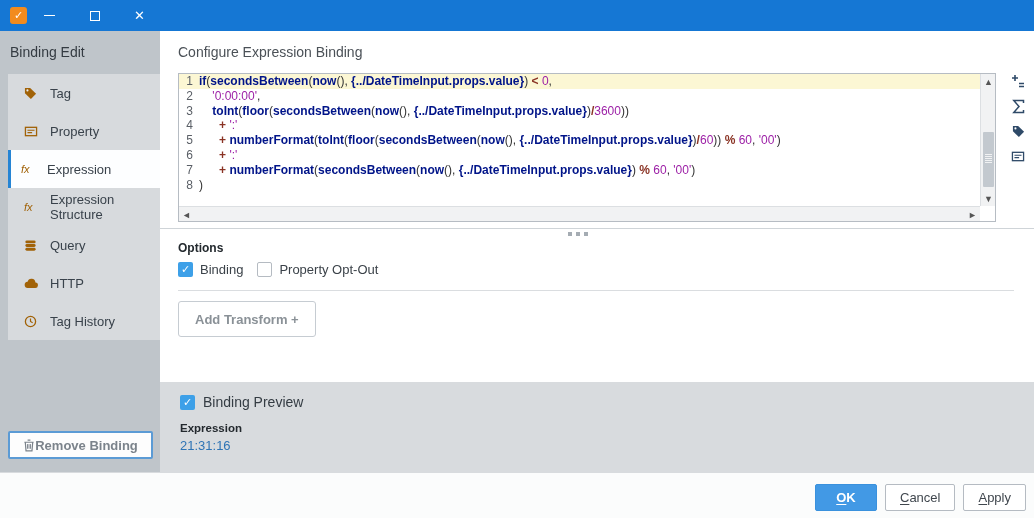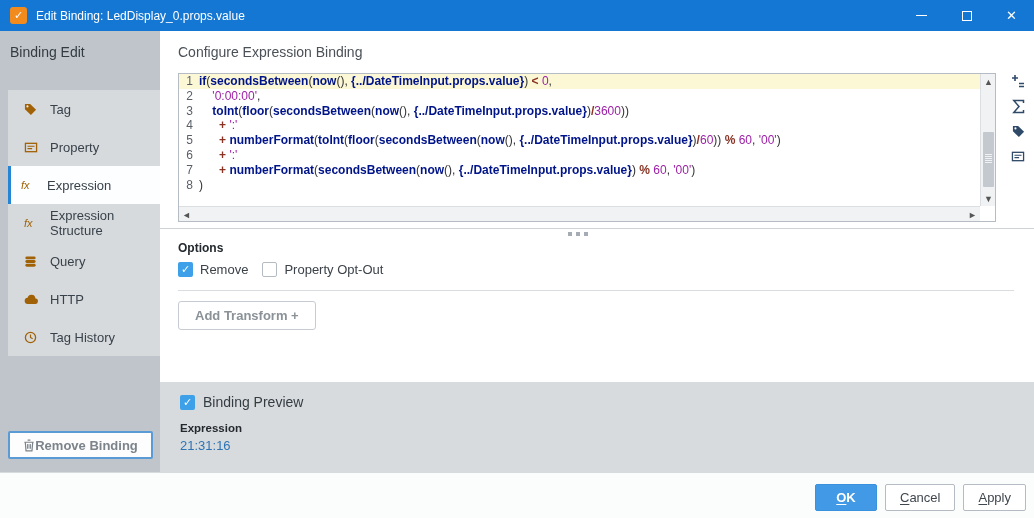--- a/index.html
+++ b/index.html
@@ -11,21 +11,21 @@
   .titleicon{width:17px;height:17px;margin-left:10px;border-radius:3px;background:#f28b1e;display:flex;align-items:center;justify-content:center;color:#fff;font-size:11px;font-weight:bold;}
   .titletext{color:#fff;font-size:12px;margin-left:9px;flex:1;}
   .winbtn{width:45px;height:31px;display:flex;align-items:center;justify-content:center;color:#fff;cursor:pointer;}
   .winbtn .min{display:block;width:11px;height:0;border-top:1.4px solid #fff;}
   .winbtn .max{display:block;width:10px;height:10px;border:1.4px solid #fff;}
   .winbtn .cls{font-size:13px;line-height:1;}
 
   
   .sidebar{position:absolute;left:0;top:31px;width:160px;height:441px;background:#bfc5ca;}
   .sidebar-header{position:absolute;left:10px;top:13px;font-size:14px;color:#343b42;}
-  .nav{position:absolute;left:8px;top:43px;width:152px;background:#d7dadd;margin-top:16px;}
+  .nav{position:absolute;left:8px;top:43px;width:152px;background:#d7dadd;}
   .nav-item{height:38px;display:flex;align-items:center;padding-left:13px;cursor:pointer;color:#39424b;font-size:13px;border-left:3px solid transparent;}
   .nav-item .nicon{width:18px;display:flex;align-items:center;justify-content:flex-start;color:#a16207;margin-right:8px;flex:none;}
   .nav-item.selected{background:#fdfeff;border-left:3px solid #2584d4;padding-left:10px;}
   .removebtn{position:absolute;left:8px;top:400px;width:145px;height:28px;background:#fdfdfd;border:2px solid #5b9bd5;border-radius:2px;display:flex;align-items:center;justify-content:center;color:#7b838b;font-size:13px;font-weight:bold;cursor:pointer;}
   .removebtn .nicon{color:#7b838b;display:flex;}
 
   
   .main{position:absolute;left:160px;top:31px;width:874px;height:351px;background:#fff;}
   .heading{position:absolute;left:18px;top:13px;font-size:14px;color:#4b5157;}
 
@@ -58,21 +58,21 @@
   .splitdots i{width:4px;height:4px;background:#a5acb3;display:block;}
 
   .optlabel{position:absolute;left:18px;top:210px;font-size:12px;font-weight:bold;color:#23292e;}
   .optrow{position:absolute;left:18px;top:231px;display:flex;align-items:center;gap:14px;}
   .cbwrap{display:flex;align-items:center;gap:7px;cursor:pointer;}
   .cb{width:15px;height:15px;border-radius:2px;display:flex;align-items:center;justify-content:center;font-size:11px;color:#fff;}
   .cb.on{background:#3da0e8;}
   .cb.off{background:#fff;border:1px solid #b5bbc2;}
   .cblabel{font-size:13px;color:#3b4249;}
   .optdivider{position:absolute;left:18px;top:259px;width:836px;height:1px;background:#dadde0;}
-  .addtransform{position:absolute;left:18px;top:270px;height:29px;padding:0 16px;background:#fff;border:1px solid #c6ccd2;border-radius:3px;font-size:13px;font-weight:bold;color:#8a9197;display:flex;align-items:center;cursor:pointer;}
+  .addtransform{position:absolute;left:18px;top:270px;height:36px;padding:0 16px;background:#fff;border:1px solid #c6ccd2;border-radius:3px;font-size:13px;font-weight:bold;color:#8a9197;display:flex;align-items:center;cursor:pointer;}
 
   
   .preview{position:absolute;left:160px;top:382px;width:874px;height:90px;background:#d8dbde;}
   .pvrow{position:absolute;left:20px;top:12px;display:flex;align-items:center;gap:8px;}
   .pvlabel{font-size:14px;color:#343c43;}
   .pvfield{position:absolute;left:20px;top:40px;font-size:11.5px;font-weight:bold;color:#23292e;}
   .pvvalue{position:absolute;left:20px;top:56px;font-size:13px;color:#2e74b5;}
 
   
   .footer{position:absolute;left:0;top:472px;width:1034px;height:46px;background:#fbfcfc;border-top:1px solid #d8dbde;}
@@ -81,21 +81,20 @@
   .btn.primary{background:#4299e5;border-color:#3a91dd;color:#fff;font-weight:bold;}
   .btn u{text-underline-offset:2px;}
 </style>
 </head>
 <body>
 
 <div id="app">
 
   <div class="titlebar">
     <div class="titleicon">✓</div>
-    <div class="titletext">Edit Binding: LedDisplay_0.props.value</div>
     <div class="winbtn">
         <span class="min"></span>
       </div>
     <div class="winbtn">
         <span class="max"></span>
       </div>
     <div class="winbtn">
         <span class="cls">✕</span>
       </div>
   </div>
@@ -222,21 +221,21 @@
     <div class="splitdots">
         <i></i>
         <i></i>
         <i></i>
       </div>
 
     <div class="optlabel">Options</div>
     <div class="optrow" id="optrow">
         <span class="cbwrap">
           <span class="cb on">✓</span>
-          <span class="cblabel">Remove</span>
+          <span class="cblabel">Binding</span>
         </span>
         <span class="cbwrap">
           <span class="cb off"></span>
           <span class="cblabel">Property Opt-Out</span>
         </span>
       </div>
     <div class="optdivider"></div>
 
     <div class="addtransform">
       <span>Add Transform +</span>

